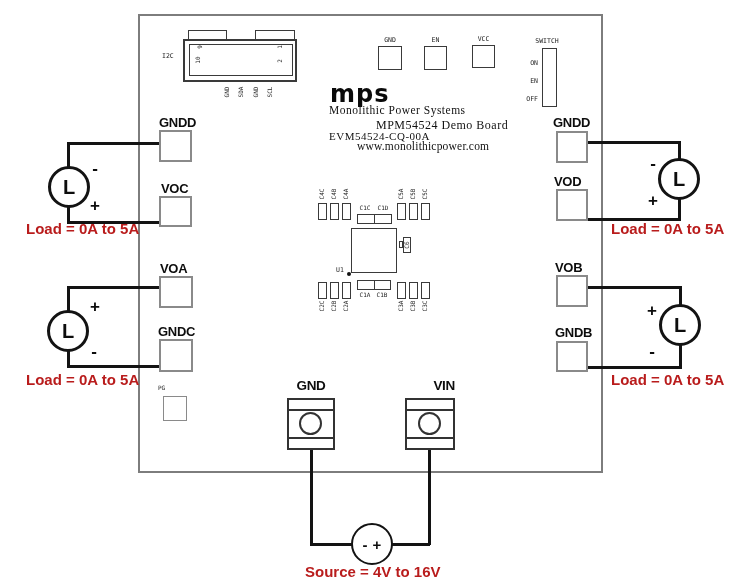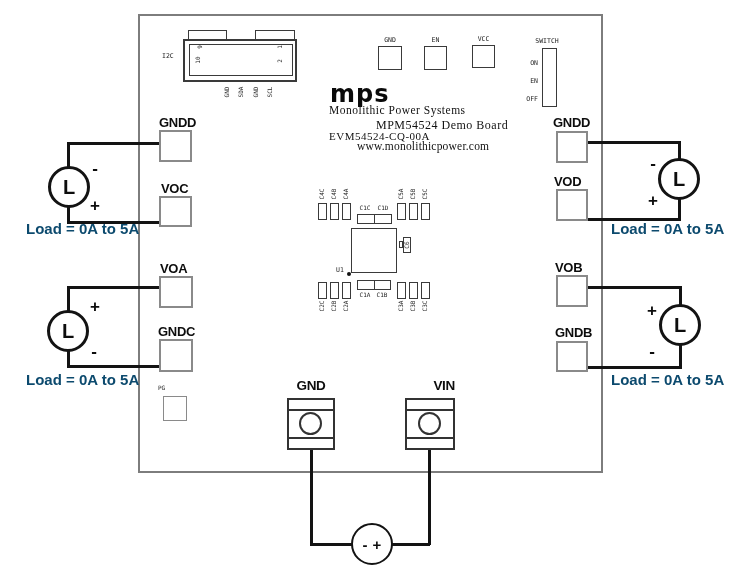--- a/index.html
+++ b/index.html
@@ -23,21 +23,21 @@
              font-size:13px;color:#0d0d0d;letter-spacing:-0.3px;line-height:1;}
   
   .wire-h{position:absolute;height:2.5px;background:#131313;}
   .wire-v{position:absolute;width:2.5px;background:#131313;}
   .load-circle{position:absolute;width:42px;height:42px;border:3px solid #131313;border-radius:50%;
                background:#fff;box-sizing:border-box;display:flex;align-items:center;justify-content:center;}
   .load-symbol{font-family:"Liberation Sans",sans-serif;font-weight:bold;font-size:20px;color:#0d0d0d;}
   .sign{position:absolute;font-family:"Liberation Sans",sans-serif;font-weight:bold;font-size:17px;
         color:#0d0d0d;width:16px;text-align:center;line-height:1;}
   .caption{position:absolute;font-family:"Liberation Sans",sans-serif;font-weight:bold;font-size:15px;
-           color:#0c4a6e;white-space:nowrap;line-height:1;}
+           color:#b91c1c;white-space:nowrap;line-height:1;}
   .src-sign{font-family:"Liberation Sans",sans-serif;font-weight:bold;font-size:15px;color:#0d0d0d;line-height:1;}
   
   .term{position:absolute;border:2px solid #333;background:#fff;box-sizing:border-box;}
   .term-line{position:absolute;left:0;width:100%;height:2px;background:#333;}
   .term-circle{position:absolute;width:23px;height:23px;border:2px solid #333;border-radius:50%;
                background:#fff;box-sizing:border-box;}
   
   .tb{position:absolute;font-family:"Liberation Serif",serif;color:#111;line-height:1;letter-spacing:0.5px;}
   .logo{position:absolute;font-family:"DejaVu Sans",sans-serif;font-weight:bold;font-size:24px;
         color:#0a0a0a;line-height:1;letter-spacing:1px;}
@@ -196,20 +196,21 @@
   <div class="pad" style="left:556px;top:341px;width:32px;height:31px;"></div>
 
   <div class="wire-v" style="left:310px;top:449px;height:96px;"></div>
   <div class="wire-h" style="left:310px;top:543px;width:43px;"></div>
   <div class="wire-v" style="left:428px;top:449px;height:96px;"></div>
   <div class="wire-h" style="left:391px;top:543px;width:39px;"></div>
   <div class="load-circle" style="left:351px;top:523px;border-width:2.5px;gap:5px;">
     <span class="src-sign">-</span>
     <span class="src-sign">+</span>
   </div>
+  <span class="caption" style="left:305px;top:564px;">Source = 4V to 16V</span>
 
   <span class="pad-label" style="left:287px;top:379px;width:48px;text-align:center;font-size:13.5px;">GND</span>
   <div class="term" style="left:287px;top:398px;width:48px;height:52px;">
     <div class="term-line" style="top:9px;"></div>
     <div class="term-line" style="top:37px;"></div>
     <div class="term-circle" style="left:10px;top:12px;"></div>
   </div>
   <span class="pad-label" style="left:405px;top:379px;width:50px;text-align:right;font-size:13.5px;">VIN</span>
   <div class="term" style="left:405px;top:398px;width:50px;height:52px;">
     <div class="term-line" style="top:9px;"></div>

